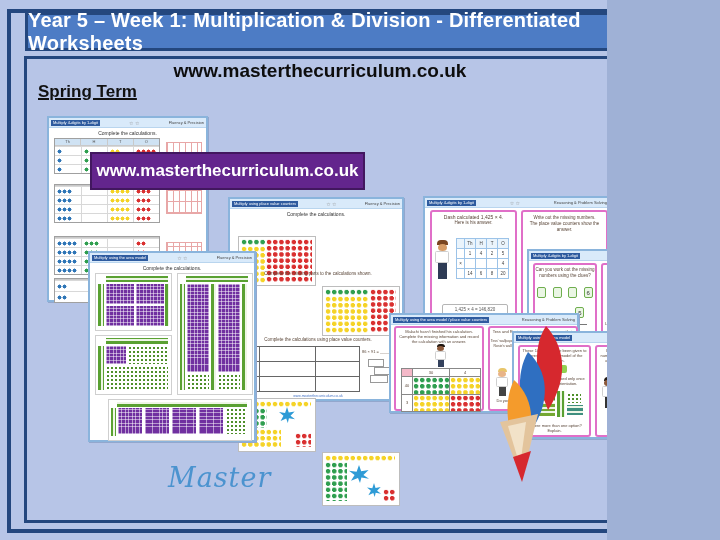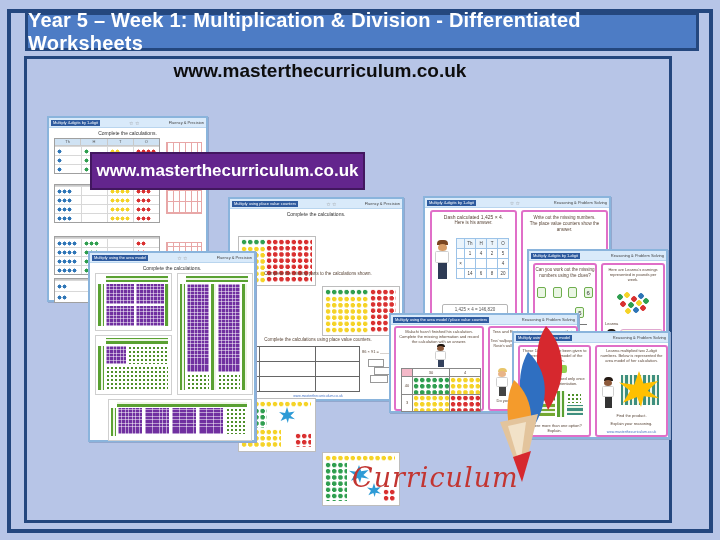--- a/index.html
+++ b/index.html
@@ -1,16 +1,16 @@
 <!DOCTYPE html>
 <html><head>
 <meta charset="utf-8">
 <style>
   html,body{margin:0;padding:0;background:#9fb1d6}
-  #app{position:relative;width:720px;height:540px;background:#b7c5e7;overflow:hidden;
+  #app{position:relative;width:607px;height:540px;background:#b7c5e7;overflow:hidden;
        font-family:"Liberation Sans",sans-serif;}
   .abs{position:absolute}
   .flexc{display:flex;align-items:center;justify-content:center}
 
   
   .outer-frame{left:7px;top:9px;width:698px;height:516px;border:4px solid #24477e}
   .titlebar{left:25px;top:12px;width:674px;height:39px;background:#4d7cc5;border:3px solid #24477e;
             box-sizing:border-box;color:#fff;font-size:20px;font-weight:600;letter-spacing:.2px}
   .contentbox{left:24px;top:56px;width:648px;height:467px;border:3px solid #24477e;box-sizing:border-box}
   .siteurl{left:140px;top:60px;width:360px;text-align:center;font-size:19px;font-weight:700;color:#0d0d0d}
@@ -94,20 +94,21 @@
 
 <div id="app">
 
   <div class="abs outer-frame"></div>
 
   <div class="abs titlebar flexc">Year 5 – Week 1: Multiplication &amp; Division - Differentiated Worksheets</div>
 
   <div class="abs contentbox"></div>
 
   <div class="abs siteurl">www.masterthecurriculum.co.uk</div>
+  <div class="abs springterm">Spring Term</div>
 
 
   <div class="abs sheet" style="left:47px;top:116px;width:161px;height:186px;z-index:1">
     <div class="shead">
       <span class="stab">Multiply 4-digits by 1-digit</span>
       <span class="sstars">☆ ☆</span>
       <span class="shr">Fluency &amp; Precision</span>
     </div>
     <div class="stitle">Complete the calculations.</div>
 
@@ -599,15 +600,15 @@
 
   <svg class="abs" style="left:486px;top:326px;z-index:8" width="88" height="164" viewBox="0 0 88 164">
     <path d="M60 0 C78 20 84 50 62 84 C52 60 44 24 60 0 Z" fill="#d6282e"></path>
     <path d="M42 26 C62 44 66 76 44 106 C33 80 29 48 42 26 Z" fill="#2f6fc1"></path>
     <path d="M28 54 C48 72 52 102 32 130 C21 104 17 76 28 54 Z" fill="#f49b2c"></path>
     <path d="M14 96 L52 88 L36 154 Z" fill="#e3c49c"></path>
     <path d="M22 100 L40 96 L34 140 Z" fill="#f2e2c8"></path>
     <path d="M27 131 L45 125 L36 156 Z" fill="#d6282e"></path>
   </svg>
 
-  <div class="abs logo-word" style="left:352px;top:462px;color:#c23531">Curriculum</div>
+  <div class="abs logo-word" style="left:168px;top:462px;color:#4b93cf">Master</div>
 
 </div>
 
 </body></html>

